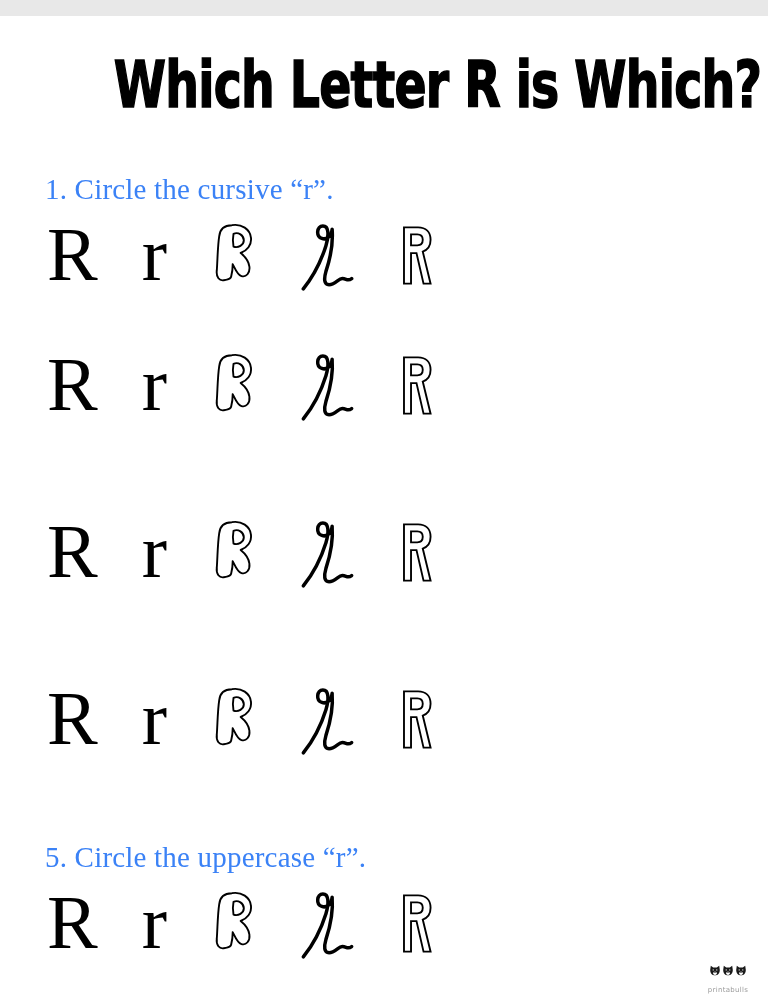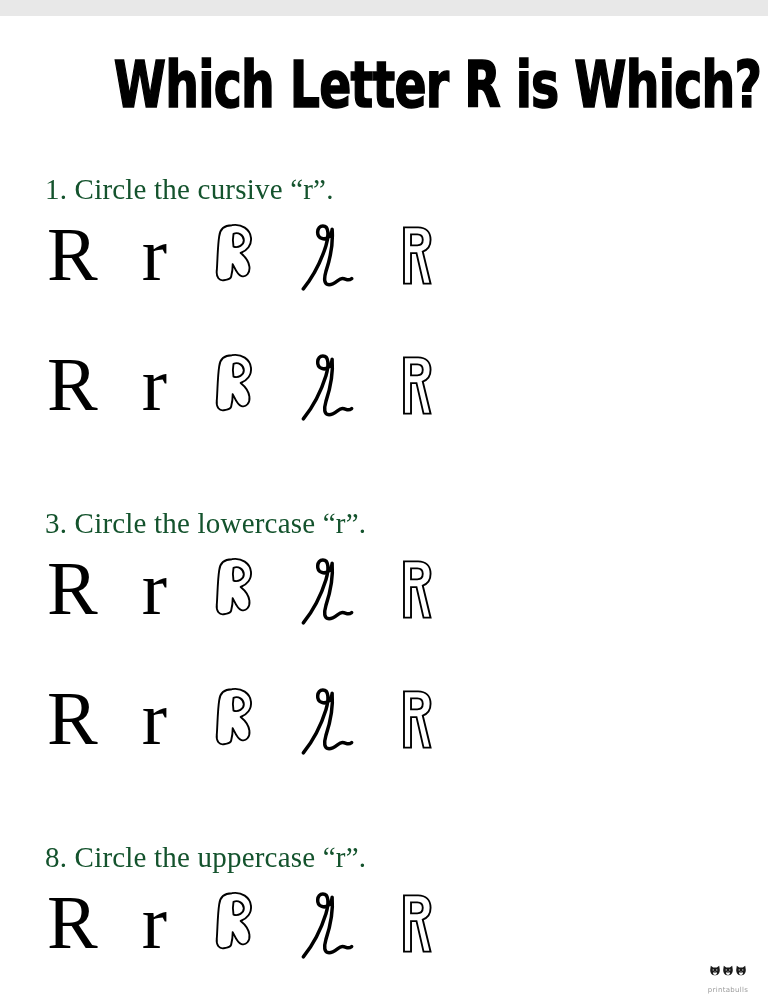--- a/index.html
+++ b/index.html
@@ -12,21 +12,21 @@
     position:absolute;top:30px;left:0;right:0;margin:0;
     text-align:center;font-family:"DejaVu Sans", sans-serif;
     font-weight:bold;font-size:64px;line-height:78px;
     letter-spacing:-1px;-webkit-text-stroke:1.6px #000;
     white-space:nowrap;
   }
   .title-inner{display:inline-block;transform:scaleX(0.74);transform-origin:center;}
   .qsec{position:absolute;left:45px;right:20px;}
   .sec1{top:155px}.sec2{top:322px}.sec3{top:489px}.sec4{top:656px}.sec5{top:823px}
   .question{
-    margin:0;font-size:29px;line-height:37px;color:#14532d;
+    margin:0;font-size:29px;line-height:37px;color:#3b82f6;
     letter-spacing:0.2px;
   }
   .letter-row{
     display:flex;align-items:baseline;gap:44px;
     margin-top:8px;height:86px;padding-left:2px;
   }
   .glyph-serif-R{font-size:76px;line-height:1;font-family:"Liberation Serif",serif;}
   .glyph-serif-r{font-size:76px;line-height:1;font-family:"Liberation Serif",serif;}
   .glyph-svg{display:block;}
   .wrap-bubble{align-self:auto;}
@@ -118,21 +118,20 @@
         </span>
       <span class="svg-wrap wrap-block">
           <svg class="glyph-svg" width="33" height="61">
             <use href="#sym-block-r"></use>
           </svg>
         </span>
     </div>
   </section>
 
   <section class="qsec sec3">
-    <p class="question">3. Circle the lowercase “r”.</p>
     <div class="letter-row">
       <span class="glyph-serif-R">R</span>
       <span class="glyph-serif-r">r</span>
       <span class="svg-wrap wrap-bubble">
           <svg class="glyph-svg" width="45" height="62">
             <use href="#sym-bubble-r"></use>
           </svg>
         </span>
       <span class="svg-wrap wrap-cursive">
           <svg class="glyph-svg" width="56" height="72">
@@ -163,21 +162,21 @@
         </span>
       <span class="svg-wrap wrap-block">
           <svg class="glyph-svg" width="33" height="61">
             <use href="#sym-block-r"></use>
           </svg>
         </span>
     </div>
   </section>
 
   <section class="qsec sec5">
-    <p class="question">8. Circle the uppercase “r”.</p>
+    <p class="question">5. Circle the uppercase “r”.</p>
     <div class="letter-row">
       <span class="glyph-serif-R">R</span>
       <span class="glyph-serif-r">r</span>
       <span class="svg-wrap wrap-bubble">
           <svg class="glyph-svg" width="45" height="62">
             <use href="#sym-bubble-r"></use>
           </svg>
         </span>
       <span class="svg-wrap wrap-cursive">
           <svg class="glyph-svg" width="56" height="72">

